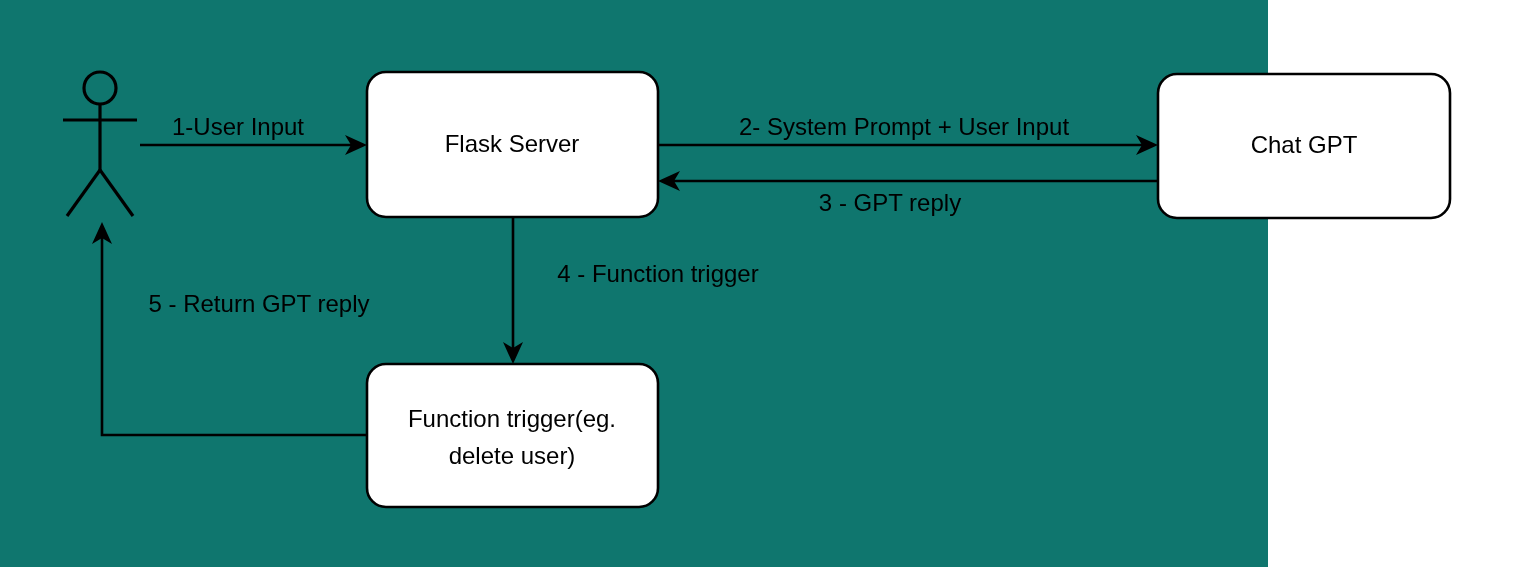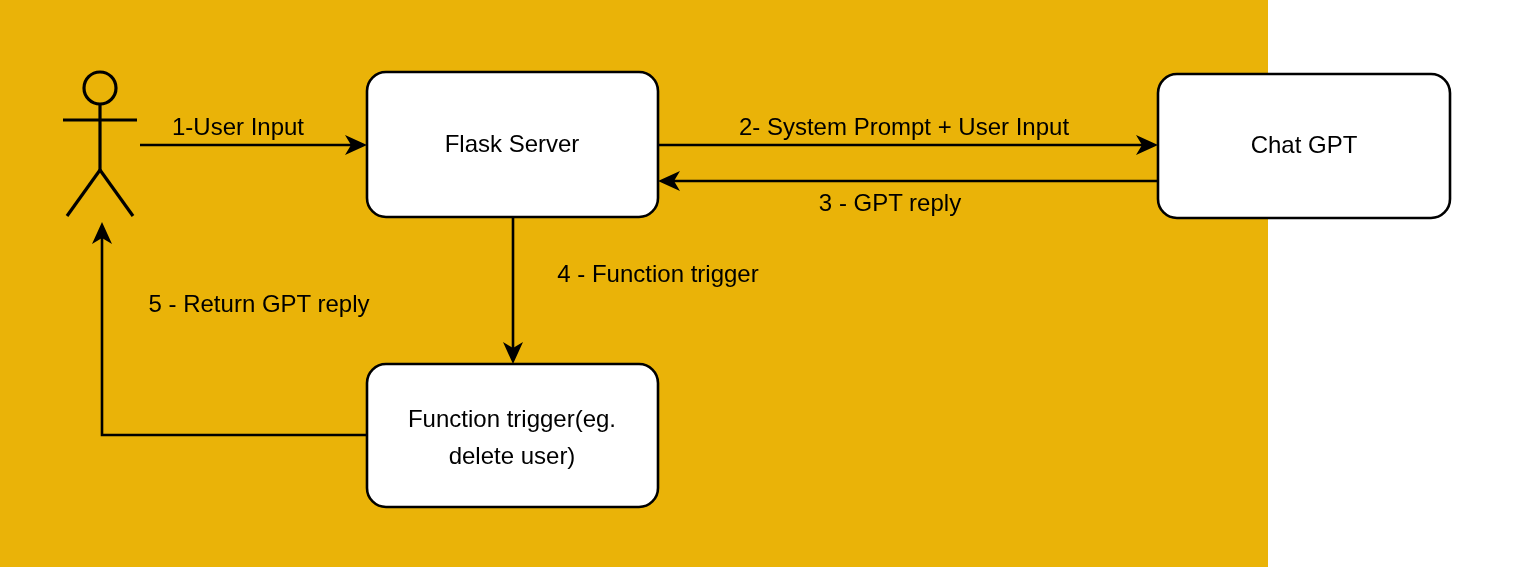--- a/index.html
+++ b/index.html
@@ -10,21 +10,21 @@
   body {
     width: 1536px;
     height: 567px;
     font-family: "Liberation Sans", sans-serif;
     overflow: hidden;
   }
   #diagram-root {
     position: relative;
     width: 1268px;
     height: 567px;
-    background: #eab308;
+    background: #0f766e;
   }
   #diagram-svg {
     position: absolute;
     top: 0;
     left: 0;
     width: 1536px;
     height: 567px;
     display: block;
   }
   .node-label,

